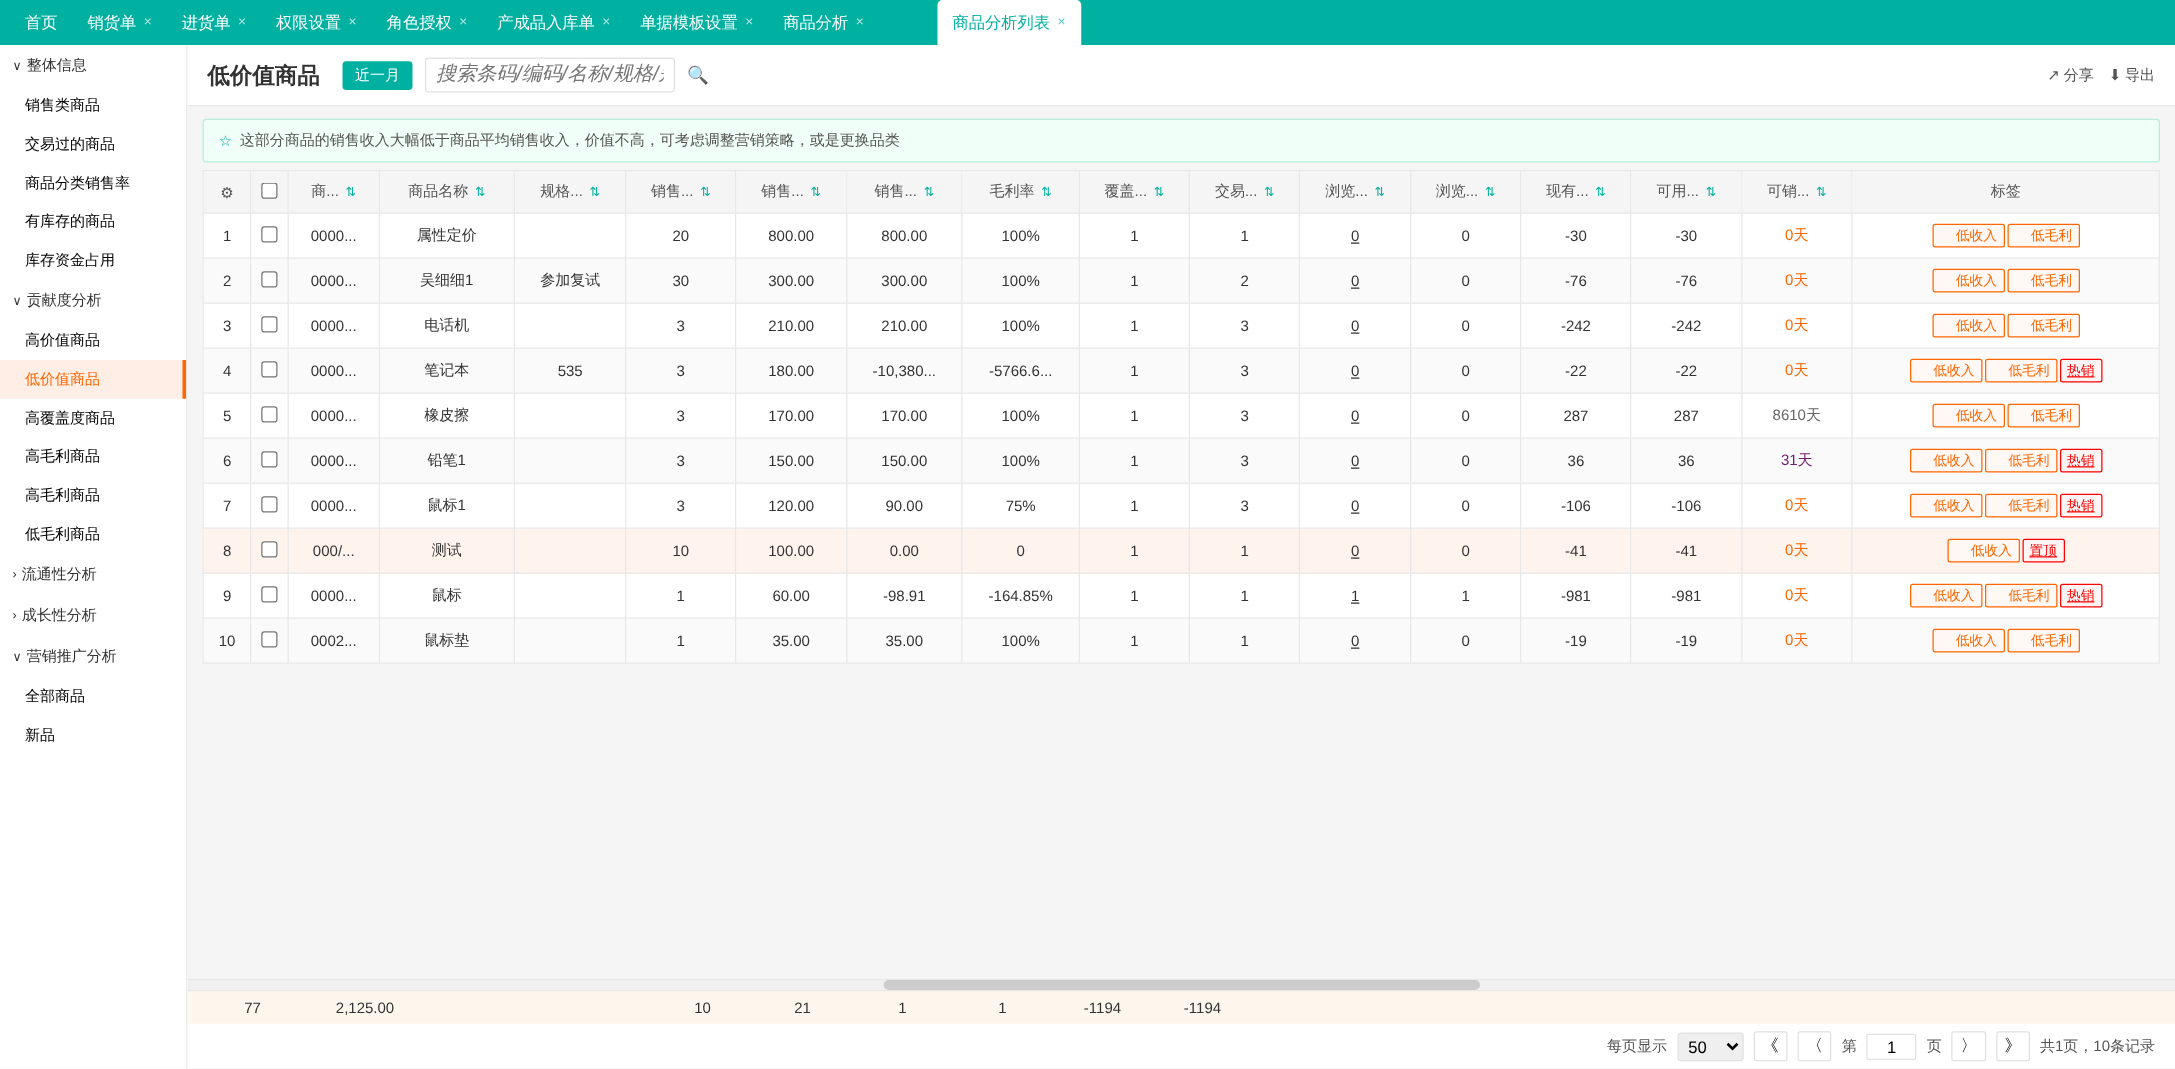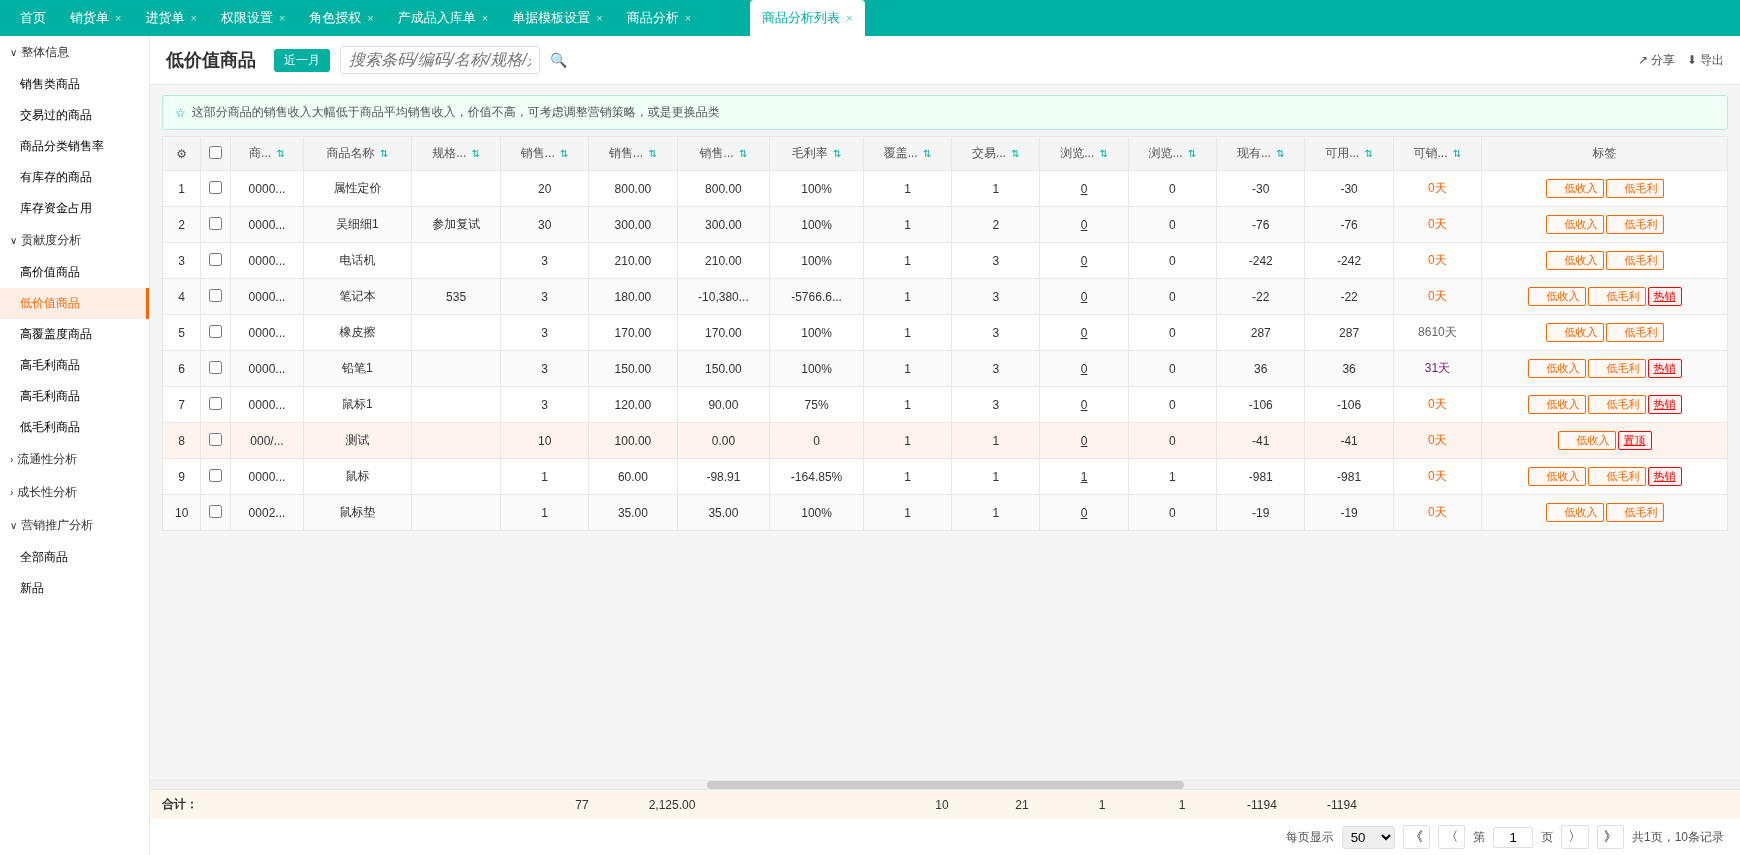--- a/index.html
+++ b/index.html
@@ -392,21 +392,20 @@
           </tbody>
       </table>
     </div>
 
     <div class="footer">
       <div class="scrollbar-area">
         <div class="scrollbar-thumb"></div>
       </div>
 
       <div style="background:#fdf6ec; padding: 6px 12px; font-size:12px; display:flex; align-items:center; border-top:1px solid #e8e8e8;">
-        <span style="width:380px; font-weight:bold;">合计：</span>
         <span style="width:80px; text-align:center;">77</span>
         <span style="width:100px; text-align:center;">2,125.00</span>
         <span style="width:100px; text-align:center;"></span>
         <span style="width:80px; text-align:center;"></span>
         <span style="width:80px; text-align:center;">10</span>
         <span style="width:80px; text-align:center;">21</span>
         <span style="width:80px; text-align:center;">1</span>
         <span style="width:80px; text-align:center;">1</span>
         <span style="width:80px; text-align:center;">-1194</span>
         <span style="width:80px; text-align:center;">-1194</span>

